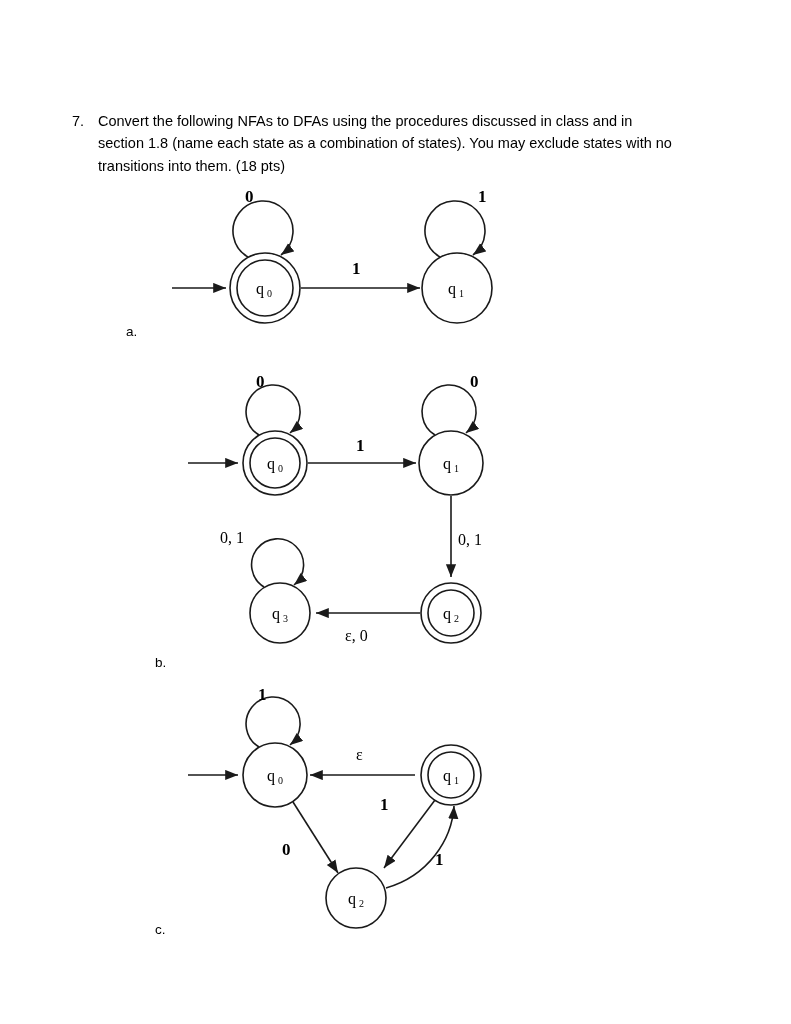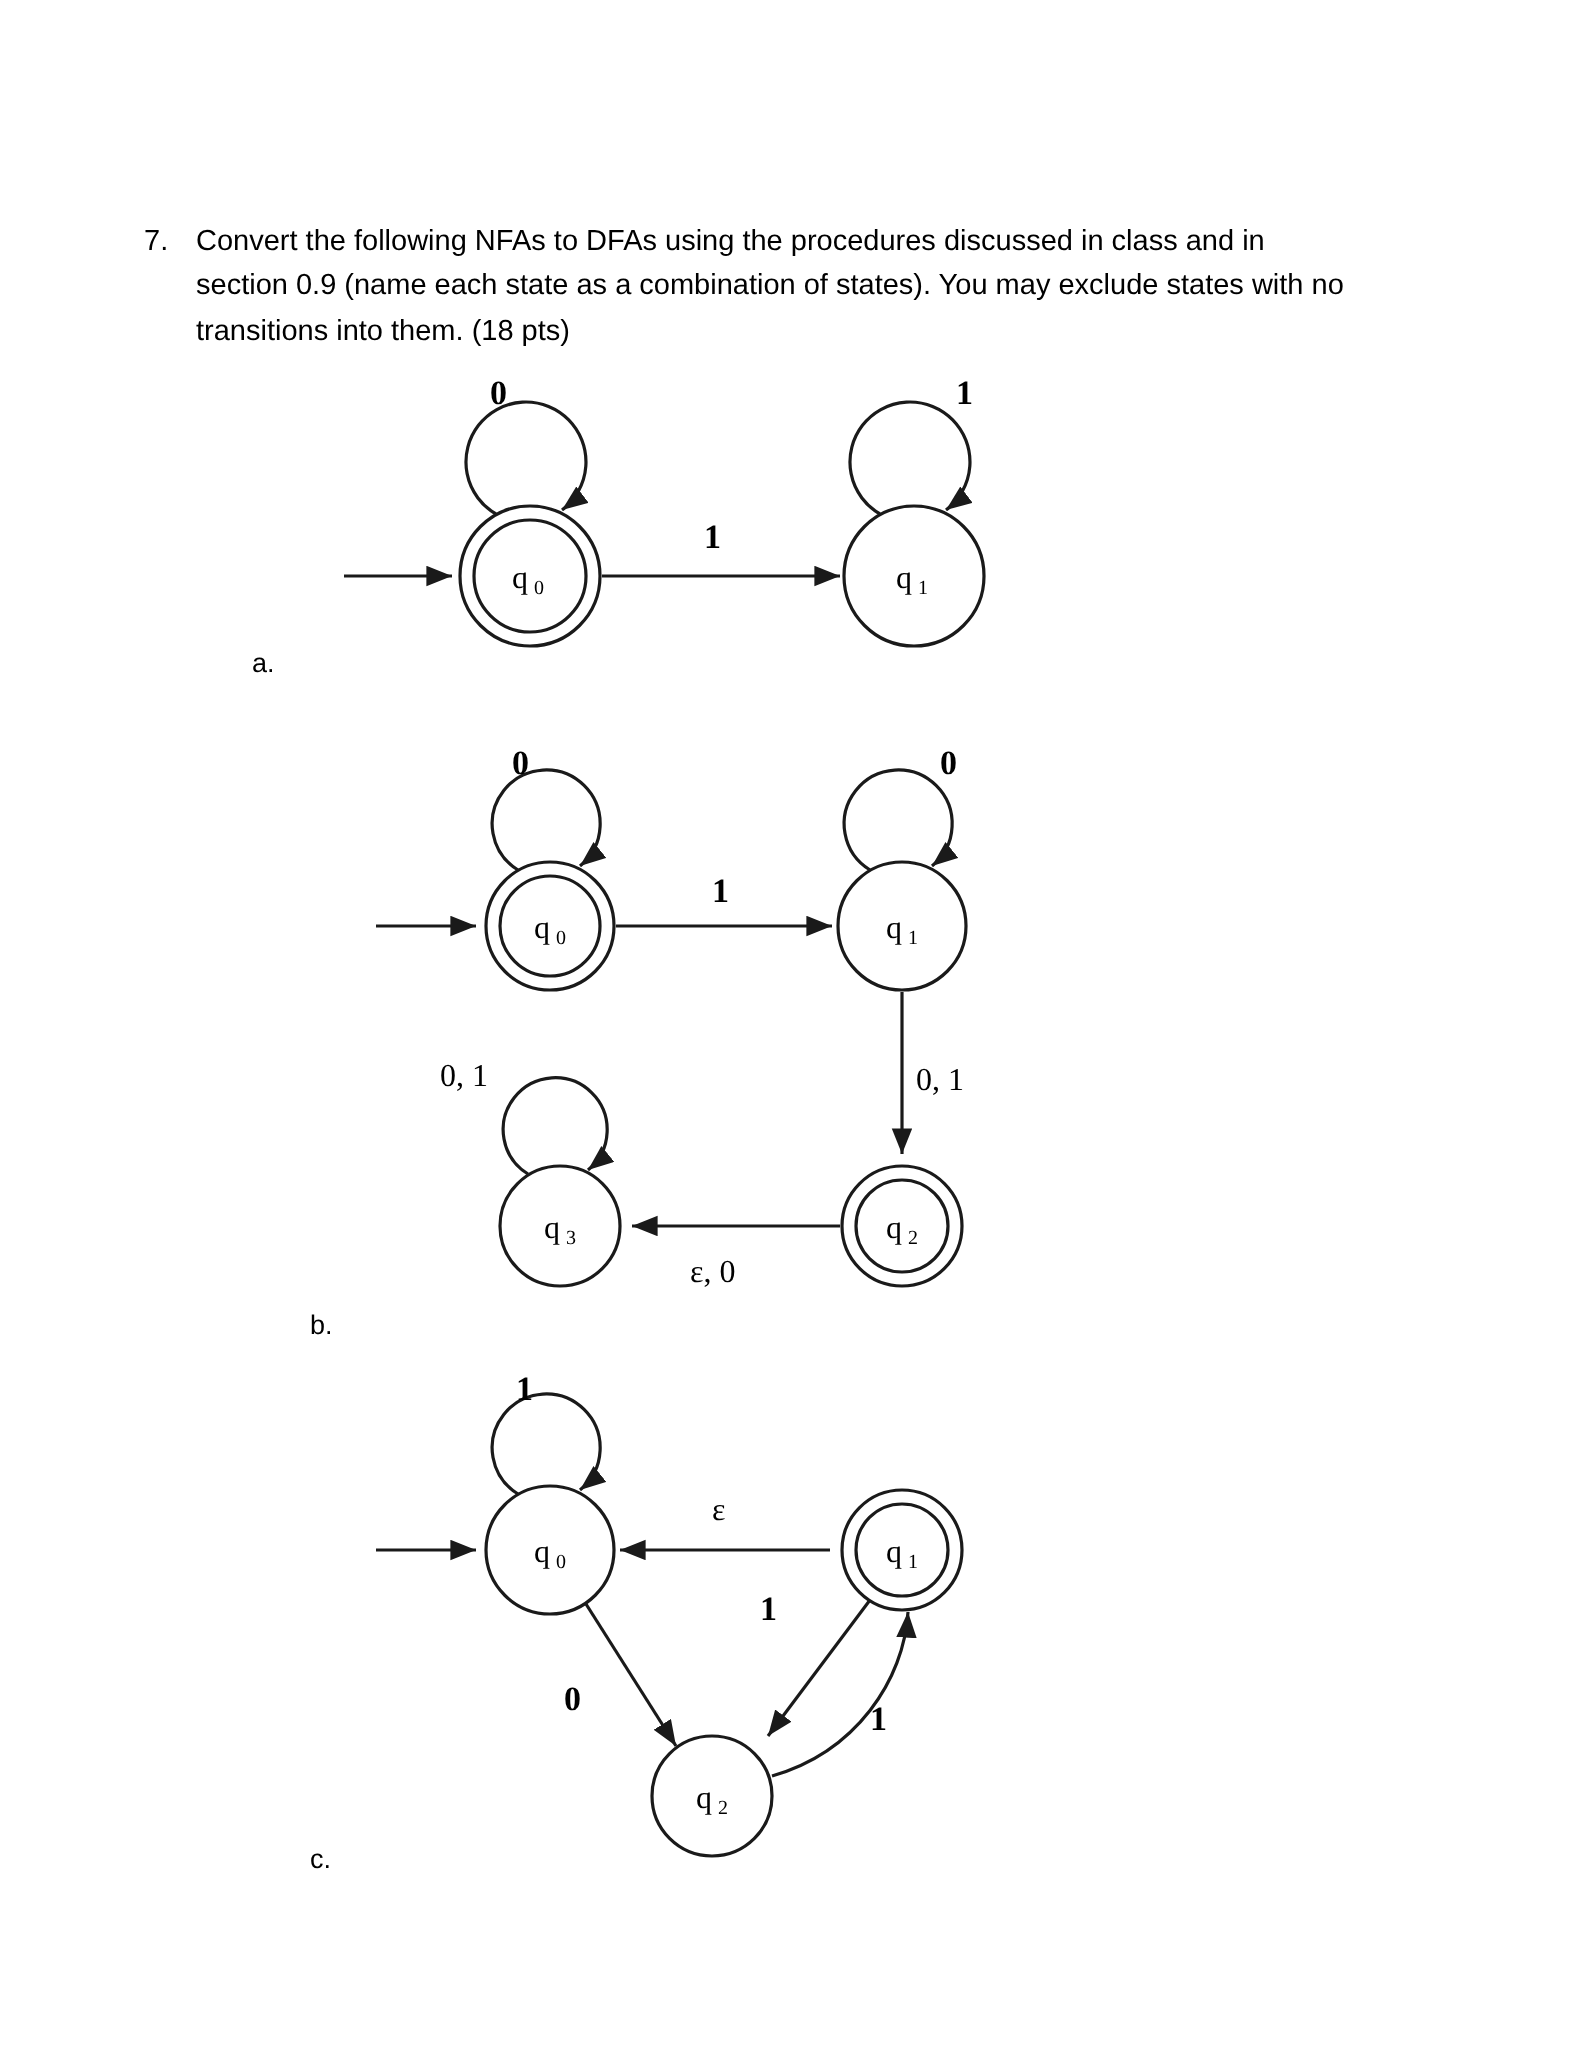--- a/index.html
+++ b/index.html
@@ -86,21 +86,21 @@
   }
 </style>
 </head>
 <body>
 
 <div class="page">
 
   <div class="question">
     <div class="question-row">
       <div class="q-num">7.</div>
-      <div class="q-body">Convert the following NFAs to DFAs using the procedures discussed in class and in section 0.9 (name each state as a combination of states). You may exclude states with no transitions into them. (18 pts)</div>
+      <div class="q-body">Convert the following NFAs to DFAs using the procedures discussed in class and in section 1.8 (name each state as a combination of states). You may exclude states with no transitions into them. (18 pts)</div>
     </div>
   </div>
 
   <div class="part-label" id="label-a">a.</div>
   <div class="part-label" id="label-b">b.</div>
   <div class="part-label" id="label-c">c.</div>
 
   <div class="diagram" id="diagram-a">
     <svg width="400" height="160" viewBox="0 0 400 160">
       <defs>

